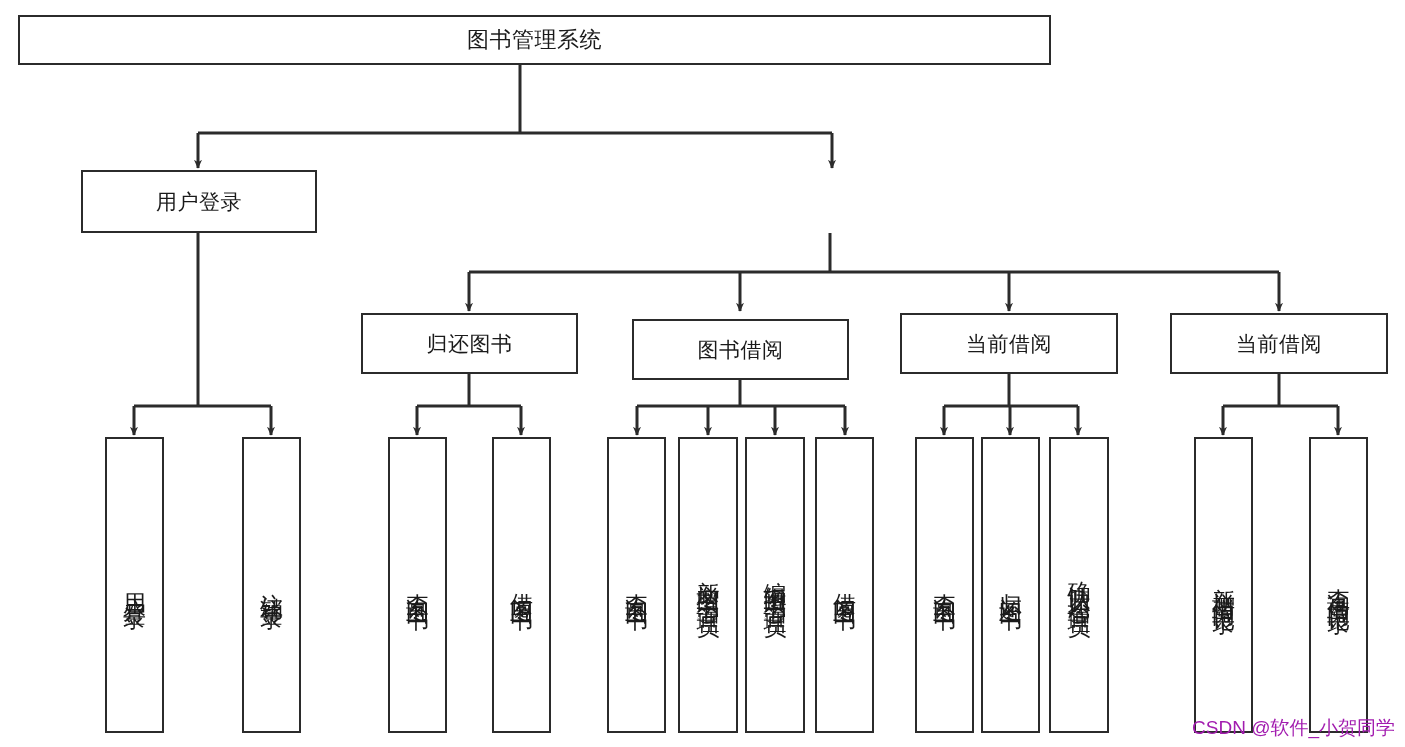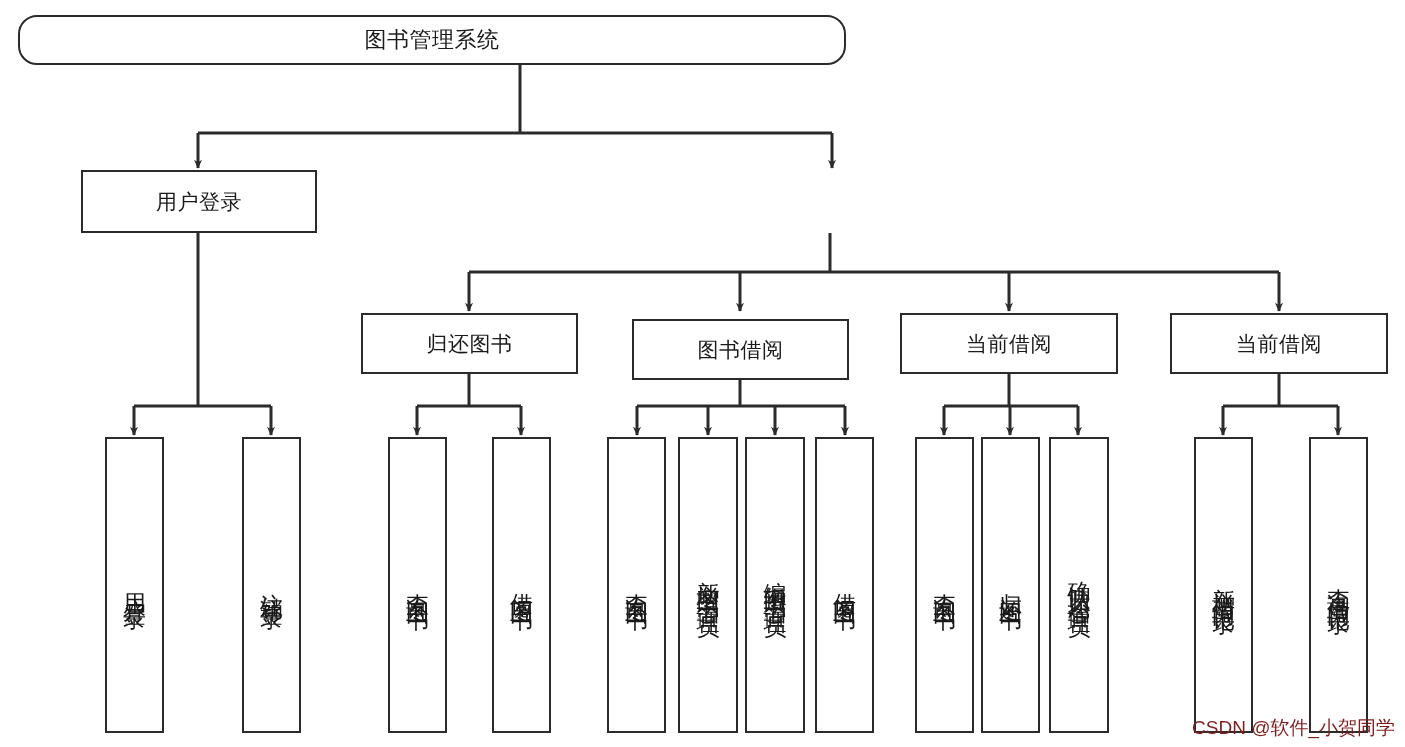--- a/index.html
+++ b/index.html
@@ -61,21 +61,21 @@
     font-size: 23px;
     line-height: 1.0;
     letter-spacing: 5px;
     white-space: nowrap;
   }
   #watermark {
     position: absolute;
     right: 10px;
     bottom: 6px;
     font-size: 19px;
-    color: #7f1d1d;
+    color: #a21caf;
     z-index: 6;
     white-space: nowrap;
     pointer-events: none;
   }
 </style>
 </head>
 <body>
 
 <div id="canvas">
 
@@ -122,21 +122,21 @@
       <path d="M1010,406 L1010,435" marker-end="url(#arrow)"></path>
       <path d="M1078,406 L1078,435" marker-end="url(#arrow)"></path>
 
       <path d="M1279,374 L1279,406"></path>
       <path d="M1223,406 L1338,406"></path>
       <path d="M1223,406 L1223,435" marker-end="url(#arrow)"></path>
       <path d="M1338,406 L1338,435" marker-end="url(#arrow)"></path>
     </g>
   </svg>
 
-  <div class="node h root" style="left:18px; top:15px; width:828px; height:50px;border-radius:19px;">
+  <div class="node h root" style="left:18px; top:15px; width:1033px; height:50px;">
     <span class="lbl">图书管理系统</span>
   </div>
 
   <div class="node h" style="left:81px; top:170px; width:236px; height:63px;">
     <span class="lbl">用户登录</span>
   </div>
 
   <div class="node h" style="left:361px; top:313px; width:217px; height:61px;">
     <span class="lbl">归还图书</span>
   </div>

